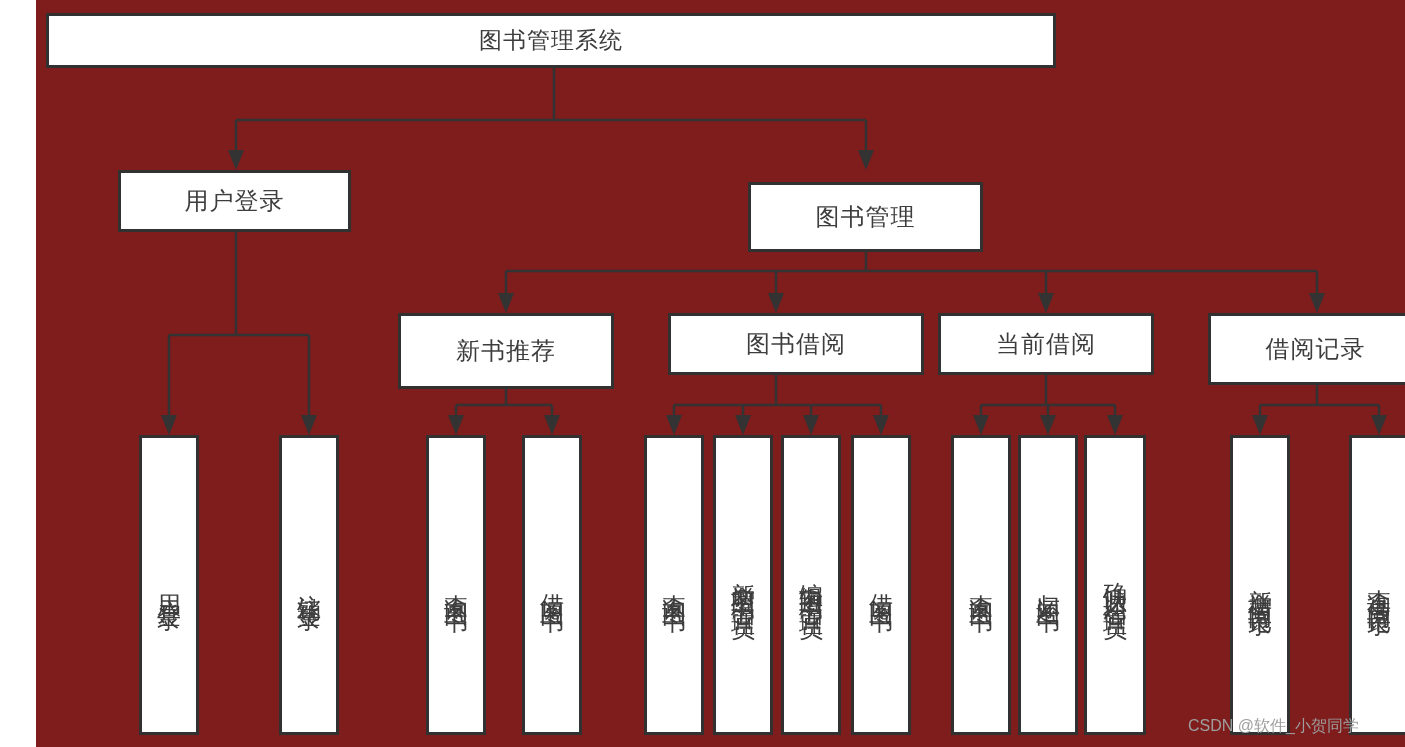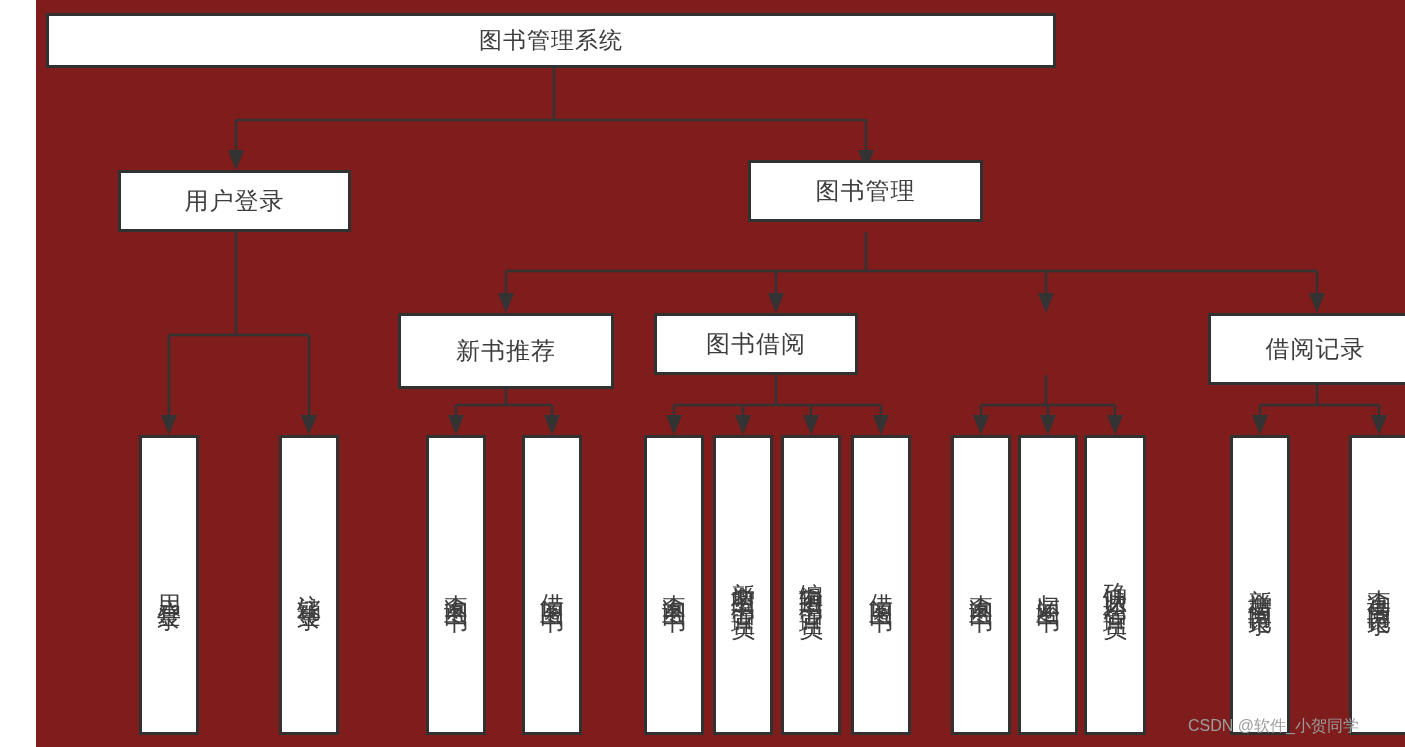--- a/index.html
+++ b/index.html
@@ -99,24 +99,25 @@
       <polygon points="1004,415 1020,415 1012,435"></polygon>
       <polygon points="1071,415 1087,415 1079,435"></polygon>
       <polygon points="1216,415 1232,415 1224,435"></polygon>
       <polygon points="1335,415 1351,415 1343,435"></polygon>
     </g>
   </svg>
 
   <div class="node h-node root-node" style="left:10px;top:13px;width:1010px;height:55px">图书管理系统</div>
 
   <div class="node h-node" style="left:82px;top:170px;width:233px;height:62px">用户登录</div>
-  <div class="node h-node" style="left:712px;top:160px;width:235px;height:62px">图书管理</div>
+  <div class="node h-node" style="left:712px;top:182px;width:235px;height:70px">图书管理</div>
 
   <div class="node h-node" style="left:362px;top:313px;width:216px;height:76px">新书推荐</div>
-  <div class="node h-node" style="left:618px;top:313px;width:204px;height:62px">图书借阅</div>
+  <div class="node h-node" style="left:632px;top:313px;width:256px;height:62px">图书借阅</div>
+  <div class="node h-node" style="left:902px;top:313px;width:216px;height:62px">当前借阅</div>
   <div class="node h-node" style="left:1172px;top:313px;width:215px;height:72px">借阅记录</div>
 
   <div class="node leaf-node" style="left:103px;top:435px;width:60px;height:300px">用户登录</div>
   <div class="node leaf-node" style="left:243px;top:435px;width:60px;height:300px">注销登录</div>
 
   <div class="node leaf-node" style="left:390px;top:435px;width:60px;height:300px">查询图书</div>
   <div class="node leaf-node" style="left:486px;top:435px;width:60px;height:300px">借阅图书</div>
 
   <div class="node leaf-node" style="left:608px;top:435px;width:60px;height:300px">查询图书</div>
   <div class="node leaf-node" style="left:677px;top:435px;width:60px;height:300px">新增图书（管理员）</div>

